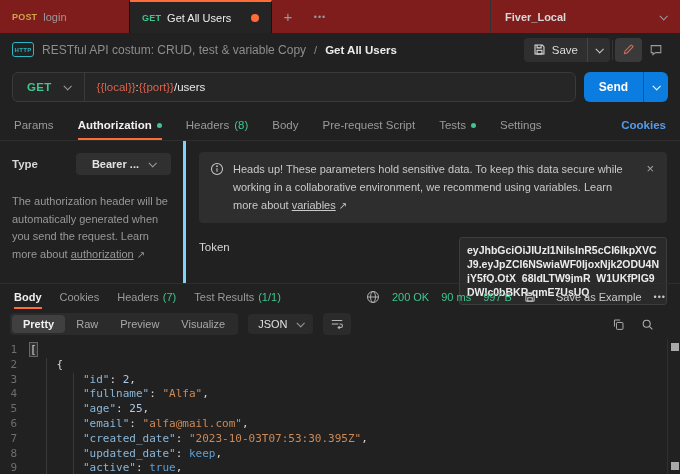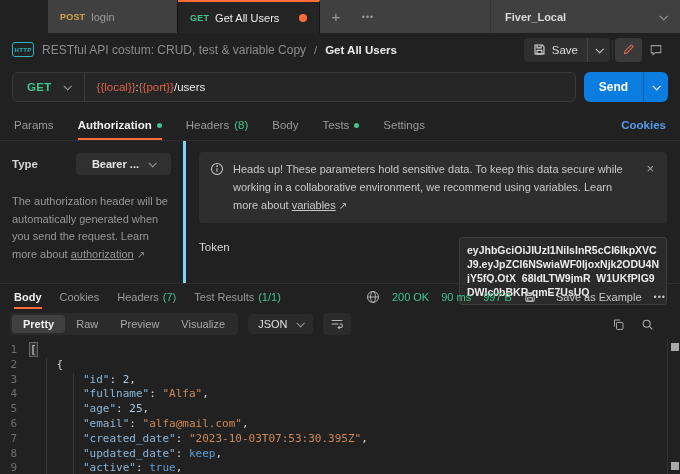--- a/index.html
+++ b/index.html
@@ -1,21 +1,21 @@
 <!DOCTYPE html>
 <html><head>
 <meta charset="utf-8">
 <style>
   * { margin:0; padding:0; box-sizing:border-box; }
   html,body { width:680px; height:474px; overflow:hidden; background:#1b1b1b;
     font-family:"Liberation Sans", sans-serif; -webkit-font-smoothing:antialiased; }
   .app { width:680px; height:474px; display:flex; flex-direction:column; background:#212121; color:#d0d0d0; }
 
   
-  .tabbar { height:33px; background:#404040; display:flex; align-items:stretch; flex:0 0 33px;margin-left:48px; }
+  .tabbar { height:33px; background:#7f1d1d; display:flex; align-items:stretch; flex:0 0 33px; }
   .rtab { display:flex; align-items:center; gap:6px; padding:0 12px; font-size:11px; color:#9a9a9a; border-right:1px solid #141414; cursor:default; }
   .rtab .mword { font-size:9px; font-weight:bold; letter-spacing:.2px; }
   .m-post { color:#cfa54d; }
   .m-get { color:#3fc58e; }
   .rtab.inactive { width:130px; }
   .rtab.active { width:142px; background:#242424; border-top:2px solid #ff6c37; color:#ededed; }
   .unsaved-dot { width:8px; height:8px; border-radius:50%; background:#ff6c37; margin-left:auto; }
   .tab-util { width:32px; display:flex; align-items:center; justify-content:center; color:#9a9a9a; font-size:15px; }
   .tab-util.more { font-size:9px; letter-spacing:1px; }
   .tabbar-spacer { flex:1; }
@@ -209,20 +209,23 @@
       <span class="gdot"></span>
     </div>
     <div class="rq-tab">
       <span>Headers</span>
       <span class="count-green">(8)</span>
     </div>
     <div class="rq-tab">
         <span>Body</span>
       </div>
     <div class="rq-tab">
+        <span>Pre-request Script</span>
+      </div>
+    <div class="rq-tab">
       <span>Tests</span>
       <span class="gdot"></span>
     </div>
     <div class="rq-tab">
         <span>Settings</span>
       </div>
     <span class="cookies-link">Cookies</span>
   </div>
 
   <div class="auth-section">

